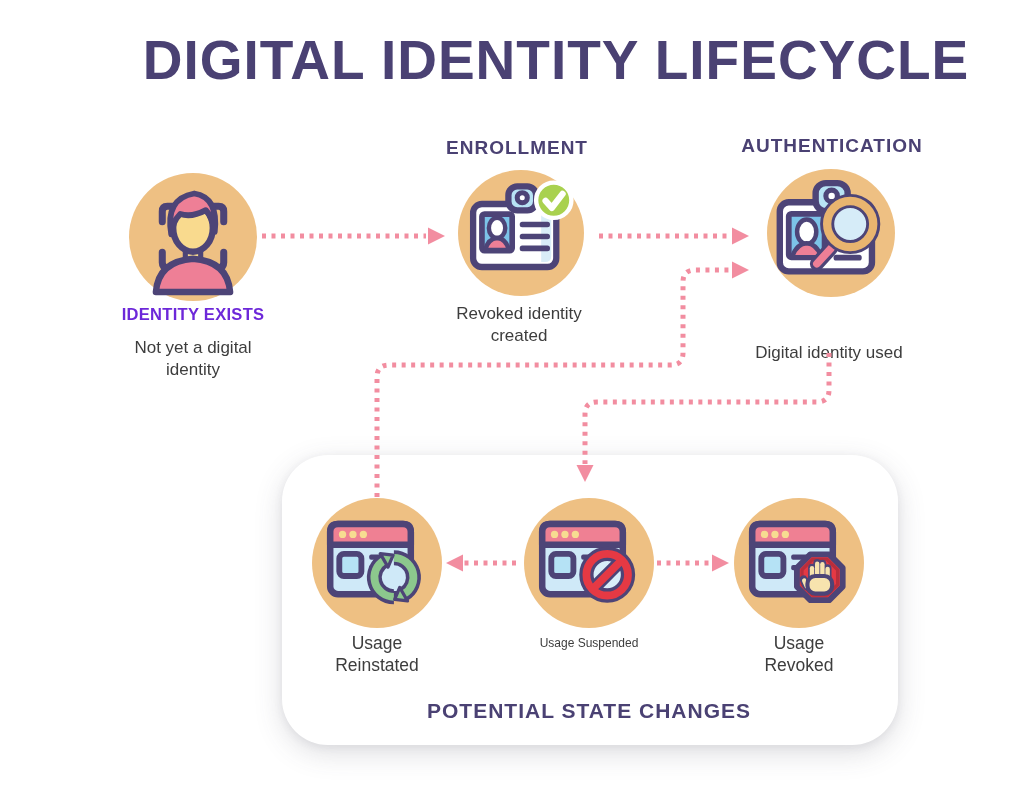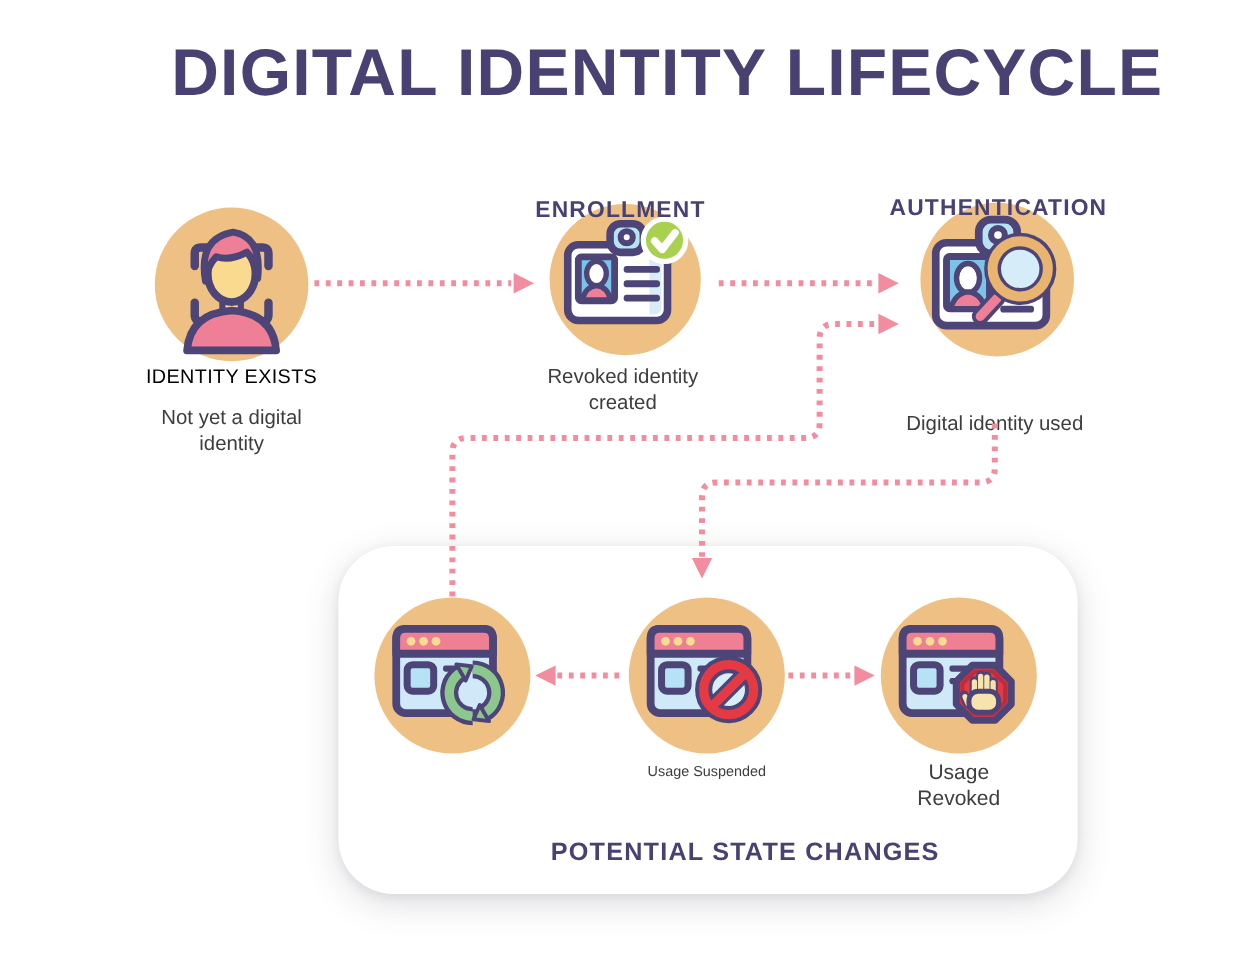--- a/index.html
+++ b/index.html
@@ -7,39 +7,39 @@
     position:relative;width:1032px;height:807px;background:#ffffff;overflow:hidden;
     font-family:"Liberation Sans","DejaVu Sans",sans-serif;color:#3b3b3b;
   }
   .abs{position:absolute;}
   #main-title{
     left:0;top:28px;width:1032px;text-align:center;
     font-size:55px;font-weight:bold;letter-spacing:1px;color:#4a4173;padding-left:40px;
   }
   .stage-heading{
     transform:translateX(-50%);text-align:center;white-space:nowrap;
-    font-size:19px;font-weight:bold;letter-spacing:1px;color:#4a4173;z-index:3;margin-top:28px;
+    font-size:19px;font-weight:bold;letter-spacing:1px;color:#4a4173;z-index:3;
   }
   .circle{
     border-radius:50%;background:#eec083;z-index:2;
     display:flex;align-items:center;justify-content:center;
   }
   .circle svg{width:100%;height:100%;display:block;}
   .caption{
     transform:translateX(-50%);text-align:center;z-index:3;
     font-size:17px;line-height:22px;color:#3d3d3d;
   }
-  .caption .cap-label{font-weight:normal;font-size:16.5px;letter-spacing:.3px;color:#000000;}
+  .caption .cap-label{font-weight:bold;font-size:16.5px;letter-spacing:.3px;color:#6d28d9;}
   #state-card{
     left:282px;top:455px;width:616px;height:290px;border-radius:46px;background:#ffffff;
     box-shadow:0 8px 28px rgba(70,70,90,.18),0 2px 8px rgba(70,70,90,.08);z-index:1;
   }
   #state-card-heading{
     left:589px;top:699px;transform:translateX(-50%);white-space:nowrap;
-    font-size:21px;font-weight:bold;letter-spacing:1px;color:#4a4173;z-index:3;margin-left:32px;
+    font-size:21px;font-weight:bold;letter-spacing:1px;color:#4a4173;z-index:3;
   }
   #arrow-layer{left:0;top:0;width:1032px;height:807px;z-index:4;pointer-events:none;}
 </style>
 </head>
 <body>
 
 <div id="canvas">
 
   <div id="main-title" class="abs">DIGITAL IDENTITY LIFECYCLE</div>
 
@@ -178,20 +178,23 @@
             <line x1="64" y1="63" x2="64" y2="50.5"></line>
           <line x1="68" y1="63" x2="68" y2="51"></line>
             <line x1="72" y1="63" x2="72" y2="54.5"></line>
           <line x1="56" y1="68" x2="54" y2="63.5"></line>
         </g>
         <rect x="56.5" y="60" width="19" height="13.5" rx="6" fill="#f7e3ae" stroke="#4d4477" stroke-width="3.2"></rect>
       </g>
     </svg>
   </div>
 
+  <div class="abs caption" style="left:377px;top:632px;">
+    <div style="width:115px;margin:0 auto;font-size:17.5px;">Usage Reinstated</div>
+  </div>
   <div class="abs caption" style="left:589px;top:632px;">
     <div style="width:115px;margin:0 auto;font-size:12px;">Usage Suspended</div>
   </div>
   <div class="abs caption" style="left:799px;top:632px;">
     <div style="width:115px;margin:0 auto;font-size:17.5px;">Usage Revoked</div>
   </div>
 
   <div id="state-card-heading" class="abs">POTENTIAL STATE CHANGES</div>
 
   <svg id="arrow-layer" class="abs" viewBox="0 0 1032 807">

